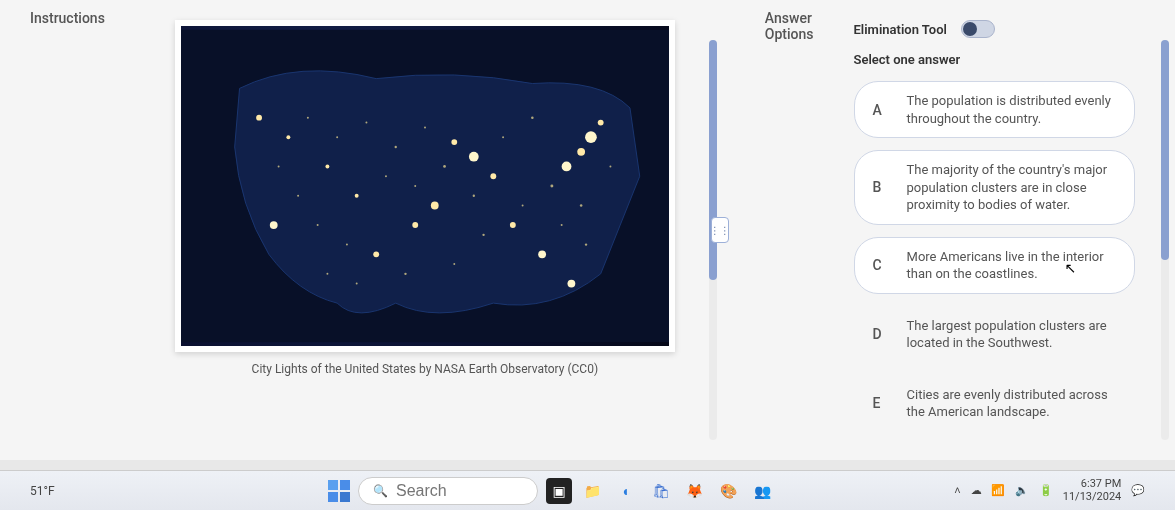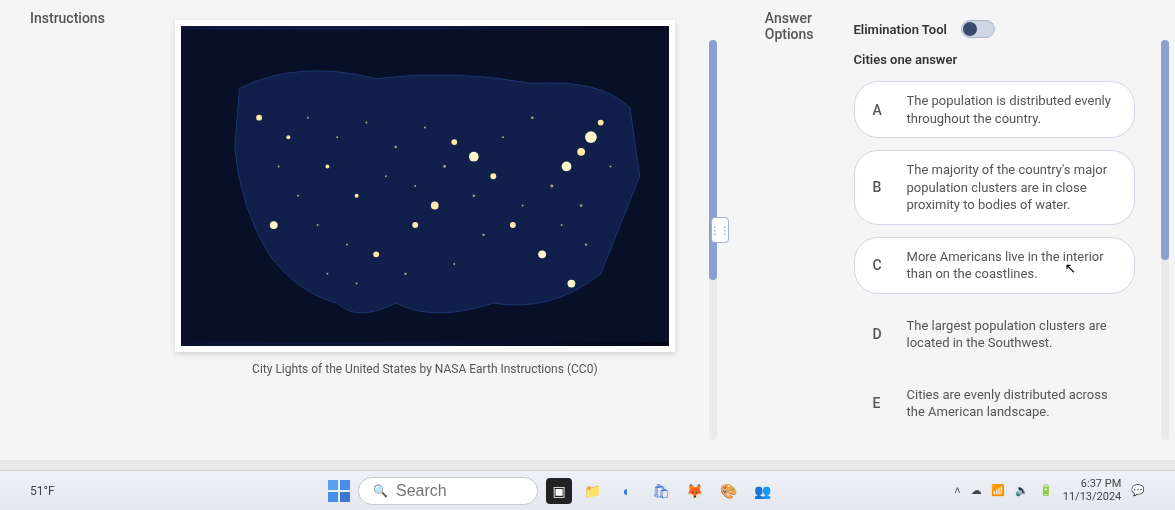--- a/index.html
+++ b/index.html
@@ -312,41 +312,41 @@
               <circle cx="415" cy="220" r="1.2"></circle>
                 <circle cx="390" cy="200" r="1"></circle>
               <circle cx="210" cy="150" r="1"></circle>
                 <circle cx="240" cy="160" r="1"></circle>
               <circle cx="150" cy="250" r="1"></circle>
                 <circle cx="180" cy="260" r="1"></circle>
             </g>
           </svg>
         </div>
       </div>
-      <div class="caption">City Lights of the United States by NASA Earth Instructions (CC0)</div>
+      <div class="caption">City Lights of the United States by NASA Earth Observatory (CC0)</div>
     </div>
   </div>
 
   <div class="divider-area">
     <div class="v-scroll">
       <div class="v-thumb"></div>
     </div>
     <div class="drag-handle">⋮⋮</div>
   </div>
 
   <div class="panel">
     <div class="panel-header">Answer Options</div>
     <div class="right-content">
 
       <div class="elim-row">
         <span class="elim-label">Elimination Tool</span>
         <div class="toggle"></div>
       </div>
 
-      <div class="select-label">Cities one answer</div>
+      <div class="select-label">Select one answer</div>
 
       <div class="options">
         <div class="option">
           <span class="opt-letter">A</span>
           <span class="opt-text">The population is distributed evenly throughout the country.</span>
         </div>
         <div class="option">
           <span class="opt-letter">B</span>
           <span class="opt-text">The majority of the country's major population clusters are in close proximity to bodies of water.</span>
         </div>

